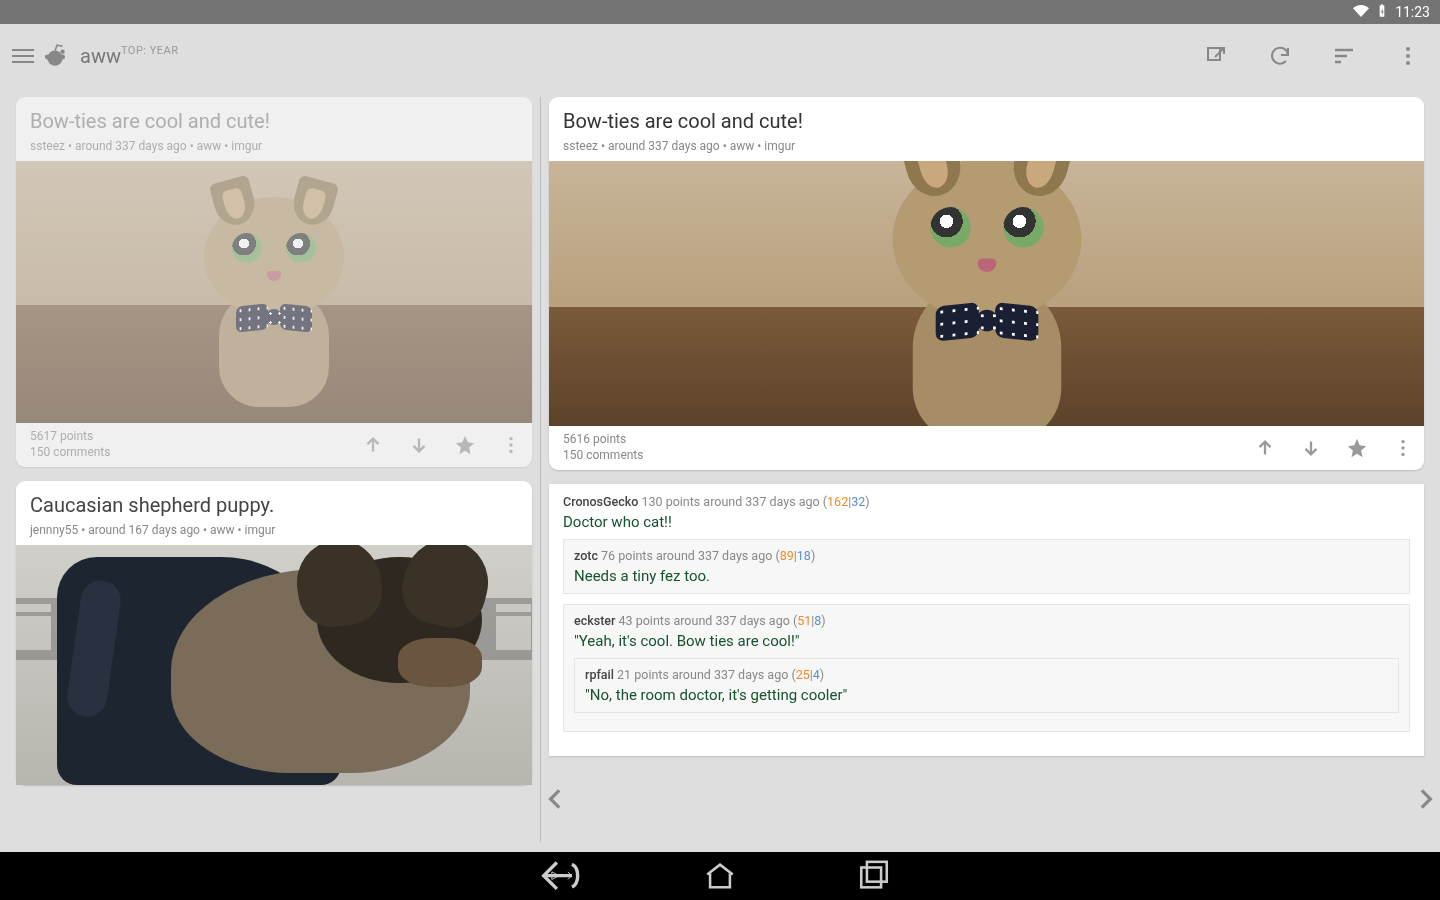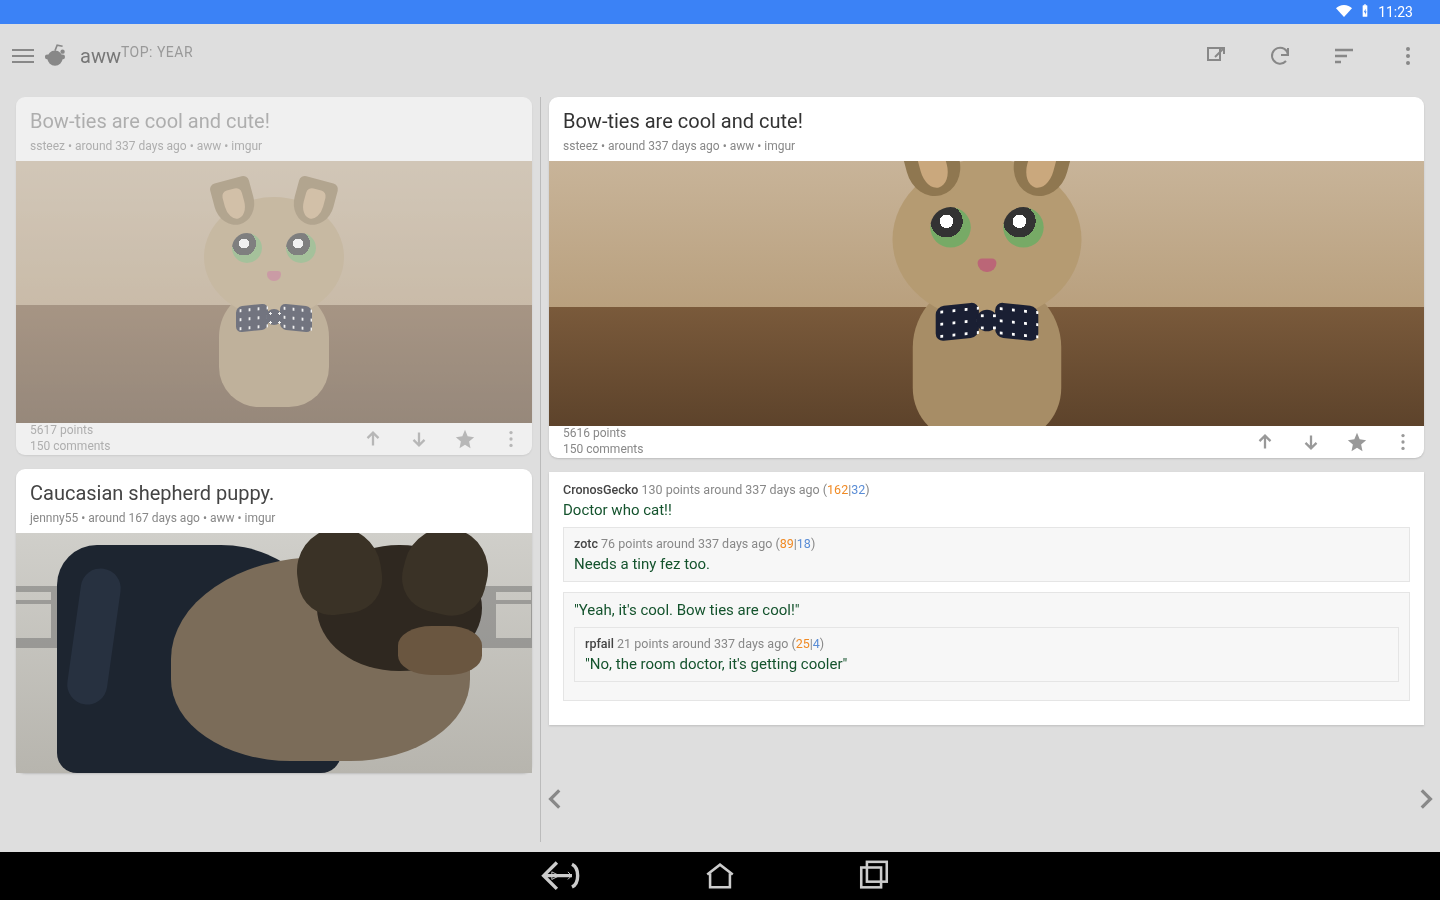--- a/index.html
+++ b/index.html
@@ -1,47 +1,47 @@
 <!DOCTYPE html>
 <html><head>
 <meta charset="utf-8">
 <style>
 * { margin: 0; padding: 0; box-sizing: border-box; }
 body { font-family: Roboto, "Helvetica Neue", Arial, sans-serif; background: #000; width: 1440px; height: 900px; overflow: hidden; }
 
 
-.status-bar { height: 24px; background: #3b82f6; color: #fff; display: flex; justify-content: flex-end; align-items: center; padding: 0 27px; font-size: 14px; gap: 6px; }
+.status-bar { height: 24px; background: #737373; color: #fff; display: flex; justify-content: flex-end; align-items: center; padding: 0 10px; font-size: 14px; gap: 6px; }
 
 
 .toolbar { height: 63px; background: #dedede; display: flex; align-items: center; padding: 0 12px; border-bottom: 0; }
 .toolbar-left { display: flex; align-items: center; gap: 8px; }
 .hamburger { width: 22px; display: flex; flex-direction: column; gap: 4px; cursor: pointer; }
 .hamburger span { height: 2px; background: #888; width: 100%; }
 .reddit-icon { width: 26px; height: 26px; }
 .title-block { display:flex; flex-direction:row; line-height:1.1; margin-left:4px;}
 .title-block .title { font-size: 20px; color: #777; font-weight: 400; }
-.title-block .subtitle { font-size: 14px; color: #999; letter-spacing: .5px; }
+.title-block .subtitle { font-size: 11px; color: #999; letter-spacing: .5px; }
 .toolbar-right { margin-left: auto; display: flex; gap: 40px; align-items:center; padding-right:8px;}
 .toolbar-right .tb-icon { width: 24px; height: 24px; color:#888; cursor:pointer; display:flex; align-items:center; justify-content:center;}
 .toolbar-right svg { width:24px; height:24px; }
 
 
 .content { height: calc(900px - 24px - 63px - 48px); background: #dedede; display:flex; }
 .col-left { width: 540px; padding: 10px 8px 10px 16px; overflow:hidden; }
 .col-right { flex:1; padding: 10px 16px 10px 8px; overflow:hidden; position:relative; }
 .divider { width:1px; background:#bbb; margin: 10px 0; }
 
 .card { background:#fff; margin-bottom: 14px; box-shadow: 0 1px 2px rgba(0,0,0,.15); position:relative;border-radius:9px;}
 .card.faded { opacity: .55; }
 .card-pad { padding: 12px 14px 8px 14px; }
 .card-title { font-size: 20px; color:#444; font-weight:400; margin-bottom:6px;}
 .card.faded .card-title { color:#888; }
 .card-meta { font-size: 12px; color:#888; }
 .card-img { width:100%; display:block; background:#b09a7a; }
-.card-footer { height:32px; display:flex; align-items:center; padding: 0 10px 0 14px; font-size:12px; color:#888;}
+.card-footer { height:44px; display:flex; align-items:center; padding: 0 10px 0 14px; font-size:12px; color:#888;}
 .card-footer .stats { display:flex; flex-direction:column; line-height:1.3;}
 .card-footer .actions { margin-left:auto; display:flex; gap:24px; align-items:center;}
 .card-footer .actions .aicon { width:22px; height:22px; color:#999; cursor:pointer; display:flex; align-items:center; justify-content:center;}
 
 .detail-card .card-img { height: 265px; }
 .list-card1 .card-img { height: 262px; }
 .list-card2 .card-img { height: 240px; object-fit:cover;}
 
 
 .comments { background:#fff; box-shadow: 0 1px 2px rgba(0,0,0,.15); padding: 10px 14px 14px 14px; font-size:13.5px; color:#333;}
@@ -305,20 +305,21 @@
 
     <div class="comments" id="comments-block">
         <div class="comment">
           <div class="chead"><span class="author">CronosGecko</span> <span>130 points around 337 days ago (</span><span class="up">162</span><span>|</span><span class="down">32</span><span>)</span></div>
           <div class="cbody">Doctor who cat!!</div>
           <div class="comment nested">
             <div class="chead"><span class="author">zotc</span> <span>76 points around 337 days ago (</span><span class="up">89</span><span>|</span><span class="down">18</span><span>)</span></div>
             <div class="cbody">Needs a tiny fez too.</div>
           </div>
           <div class="comment nested">
+            <div class="chead"><span class="author">eckster</span> <span>43 points around 337 days ago (</span><span class="up">51</span><span>|</span><span class="down">8</span><span>)</span></div>
             <div class="cbody">"Yeah, it's cool. Bow ties are cool!"</div>
             <div class="comment nested">
               <div class="chead"><span class="author">rpfail</span> <span>21 points around 337 days ago (</span><span class="up">25</span><span>|</span><span class="down">4</span><span>)</span></div>
               <div class="cbody">"No, the room doctor, it's getting cooler"</div>
             </div>
           </div>
         </div>
       </div>
 
     <span class="nav-arrow left"><svg viewBox="0 0 24 24" fill="none" stroke="#888" stroke-width="3">

